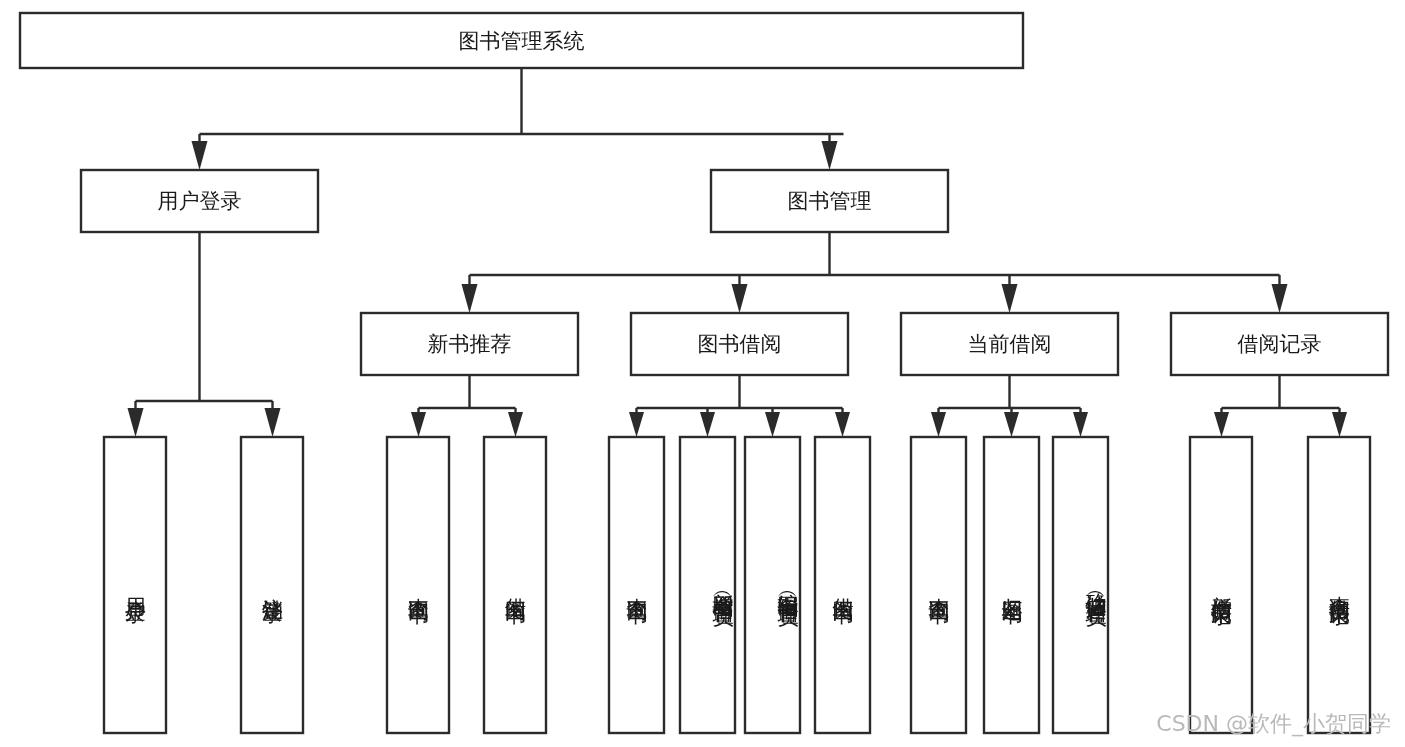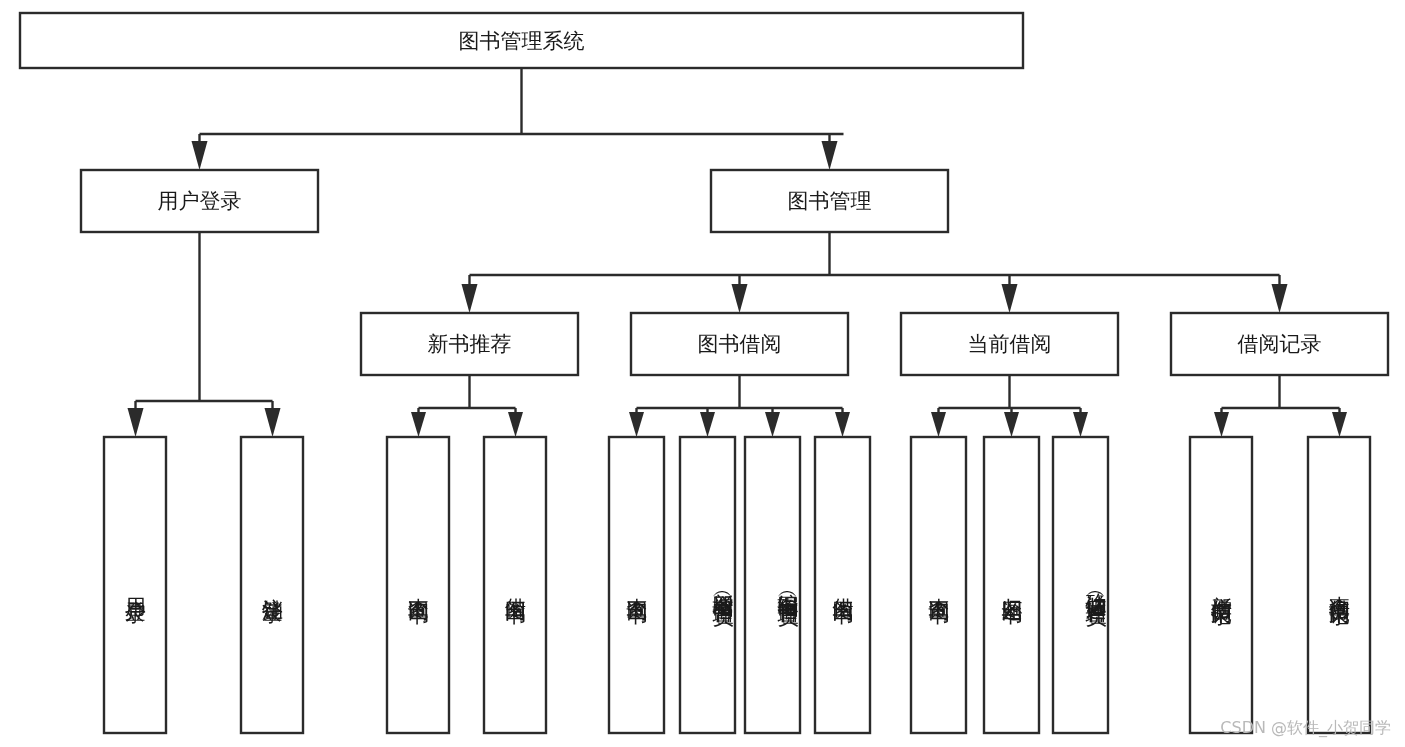--- a/index.html
+++ b/index.html
@@ -61,21 +61,21 @@
     display: flex;
     align-items: center;
     justify-content: center;
     pointer-events: none;
   }
   .watermark {
     position: absolute;
     right: 14px;
     bottom: 8px;
     font-family: "DejaVu Sans", "Liberation Sans", sans-serif;
-    font-size: 16px;
+    font-size: 22px;
     color: #b9b9b9;
     white-space: nowrap;
     user-select: none;
   }
 </style>
 </head>
 <body>
 
 <div id="diagram-root">
 

